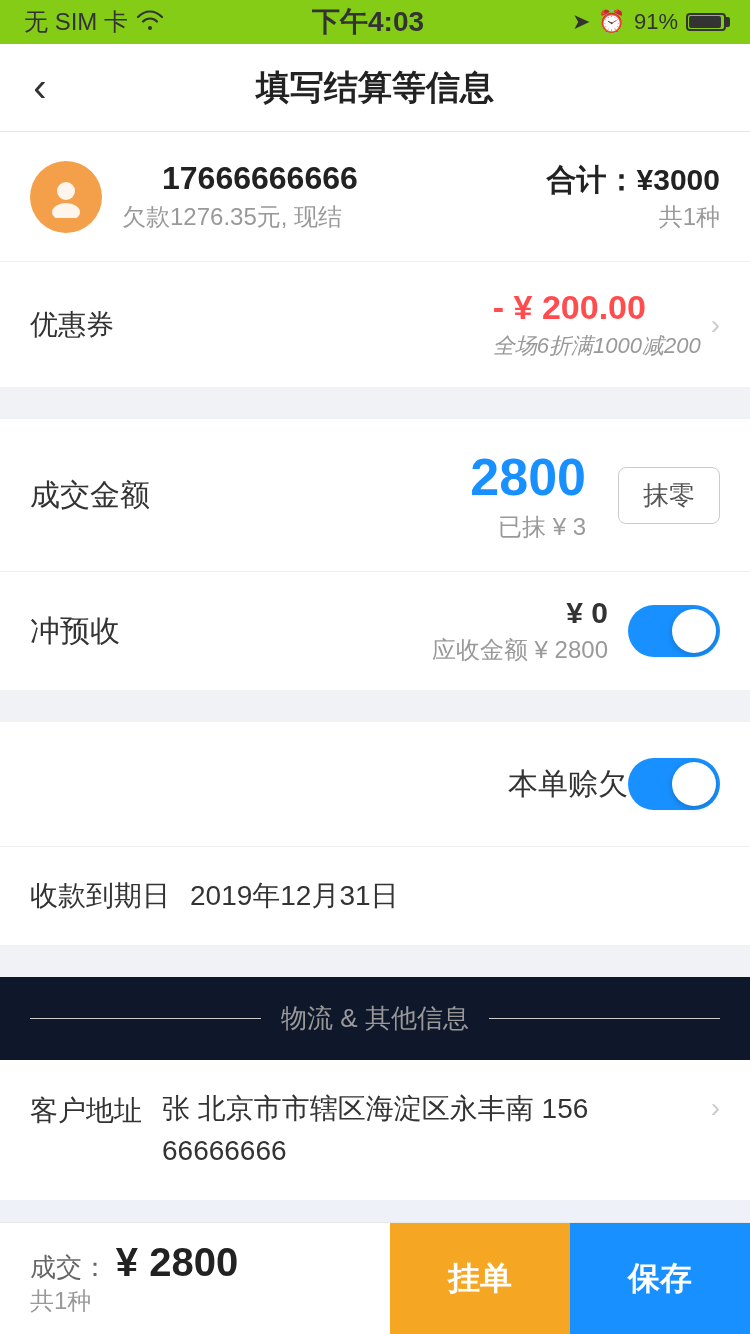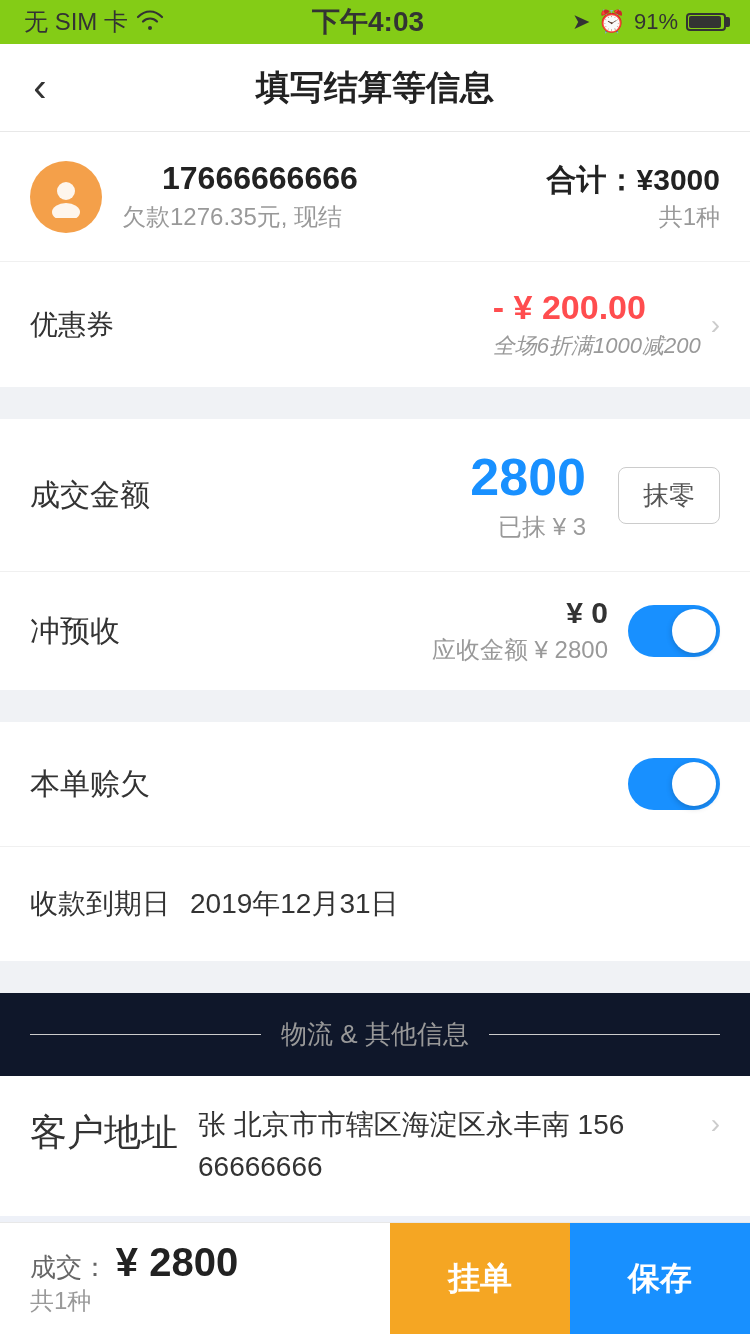--- a/index.html
+++ b/index.html
@@ -150,30 +150,30 @@
       border-radius: 50%;
       position: absolute;
       top: 4px; right: 4px;
       box-shadow: 0 2px 6px rgba(0,0,0,0.2);
     }
 
     
     .credit-row {
       display: flex;
       align-items: center;
-      justify-content: space-between;
+      justify-content: flex-end;
       padding: 36px 30px;
       background: #fff;
     }
 
     
     .due-row {
       display: flex;
       align-items: center;
-      padding: 38px 30px;
+      padding: 30px 30px;
       background: #fff;
       border-top: 1px solid #f0f0f0;
       text-align: right;
     }
     .due-label { font-size: 28px; color: #333; margin-right: 20px; }
     .due-date { font-size: 28px; color: #333; }
 
     
     .logistics-divider {
       display: flex;
@@ -186,21 +186,21 @@
     .divider-text { font-size: 26px; color: #999; white-space: nowrap; }
 
     
     .address-row {
       display: flex;
       align-items: flex-start;
       justify-content: space-between;
       padding: 28px 30px;
       background: #fff;
     }
-    .address-label { font-size: 37px; color: #333; min-width: 100px; margin-top: 4px; }
+    .address-label { font-size: 28px; color: #333; min-width: 100px; margin-top: 4px; }
     .address-content { flex: 1; font-size: 28px; color: #333; line-height: 1.5; margin: 0 20px; }
     .address-arrow { font-size: 28px; color: #ccc; margin-top: 4px; }
 
     
     .bottom-bar {
       position: fixed;
       bottom: 0; left: 0;
       width: 750px;
       height: 112px;
       background: #fff;

